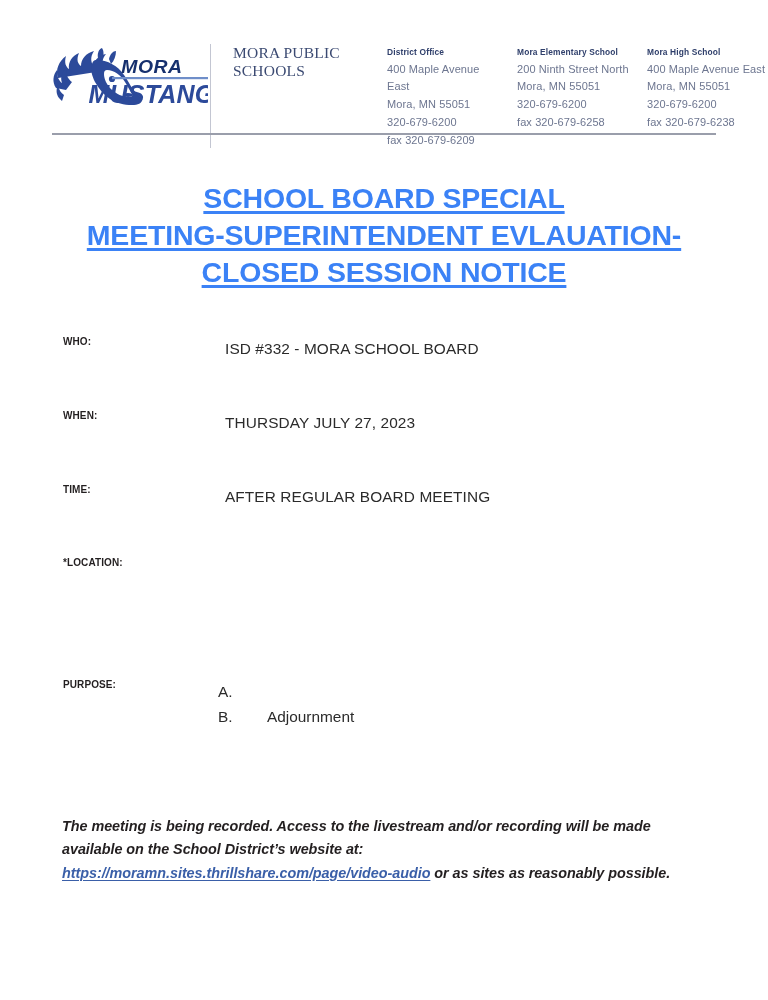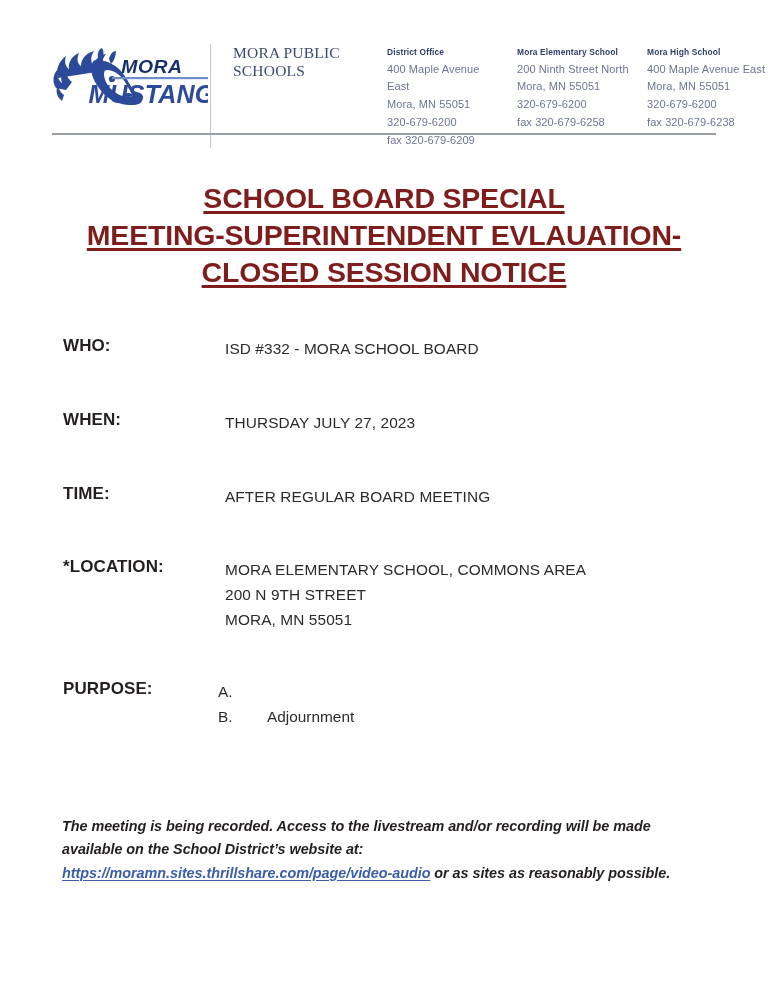--- a/index.html
+++ b/index.html
@@ -117,21 +117,21 @@
   .title {
     position: absolute;
     left: 52px;
     top: 180px;
     width: 664px;
     text-align: center;
     font-size: 28.5px;
     font-weight: bold;
     line-height: 1.29;
     letter-spacing: -0.2px;
-    color: #7f1d1d;
+    color: #3b82f6;
   }
   .title span.u {
     text-decoration: underline;
     text-decoration-thickness: 2.6px;
     text-underline-offset: 3px;
   }
 
   
   .rows {
     position: absolute;
@@ -142,21 +142,21 @@
   .row {
     position: relative;
     display: flex;
     align-items: flex-start;
   }
   .row .label {
     position: absolute;
     left: 63px;
     top: 0;
     font-weight: bold;
-    font-size: 17px;
+    font-size: 10px;
     letter-spacing: .1px;
     color: #231f20;
     white-space: nowrap;
   }
   .row .value {
     position: absolute;
     left: 225px;
     top: 0;
     font-size: 15.4px;
     font-weight: normal;
@@ -294,25 +294,20 @@
       <div class="value">THURSDAY JULY 27, 2023</div>
     </div>
 
     <div class="row" style="height:73px">
       <div class="label">TIME:</div>
       <div class="value">AFTER REGULAR BOARD MEETING</div>
     </div>
 
     <div class="row" style="height:122px">
       <div class="label">*LOCATION:</div>
-      <div class="value">
-        <span class="vline">MORA ELEMENTARY SCHOOL, COMMONS AREA</span>
-        <span class="vline">200 N 9TH STREET</span>
-        <span class="vline">MORA, MN  55051</span>
-      </div>
     </div>
 
     <div class="row" style="height:60px">
       <div class="label">PURPOSE:</div>
       <div class="purpose-list">
         <div class="purpose-item">
           <span class="marker">A.</span>
         </div>
         <div class="purpose-item">
           <span class="marker">B.</span>

